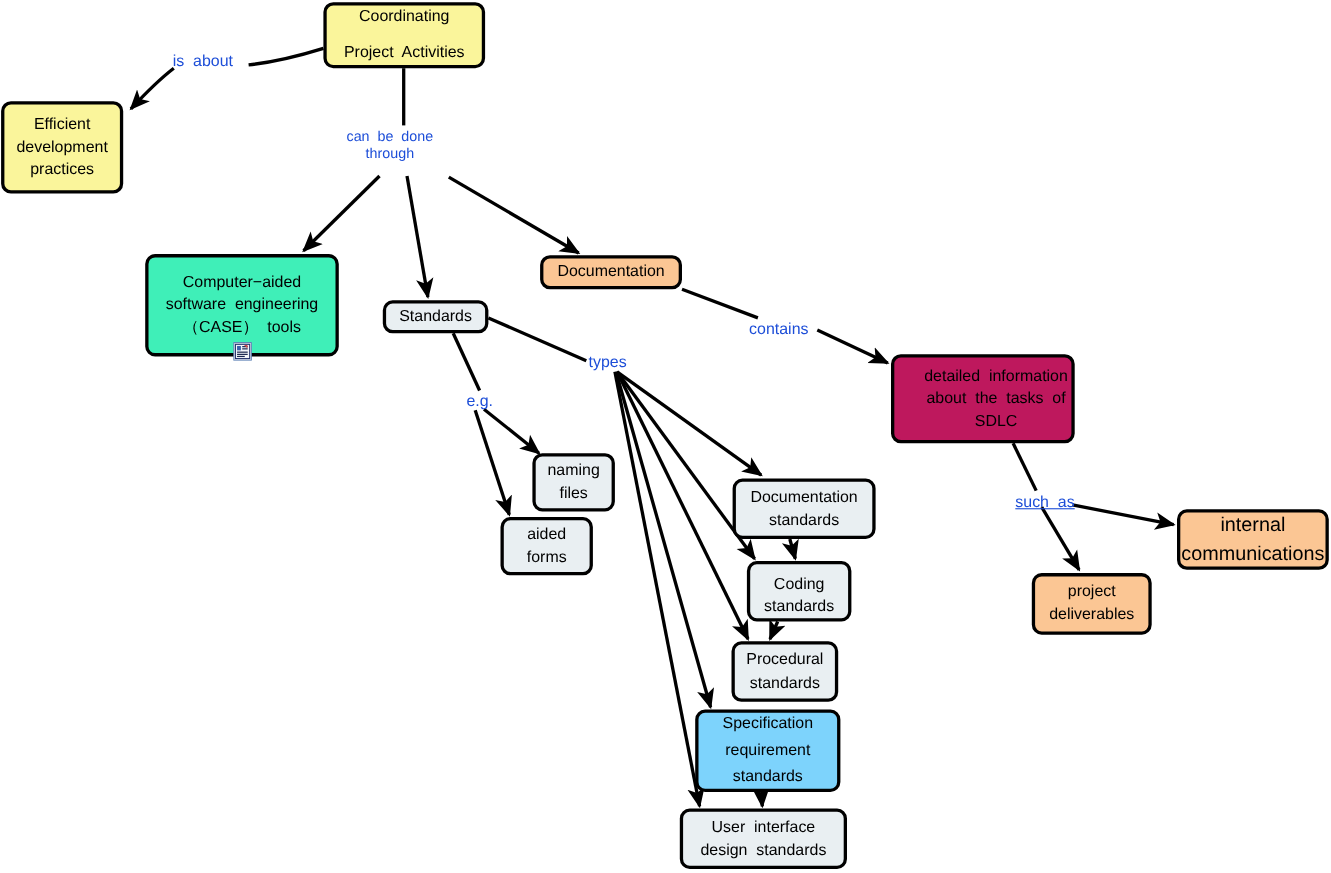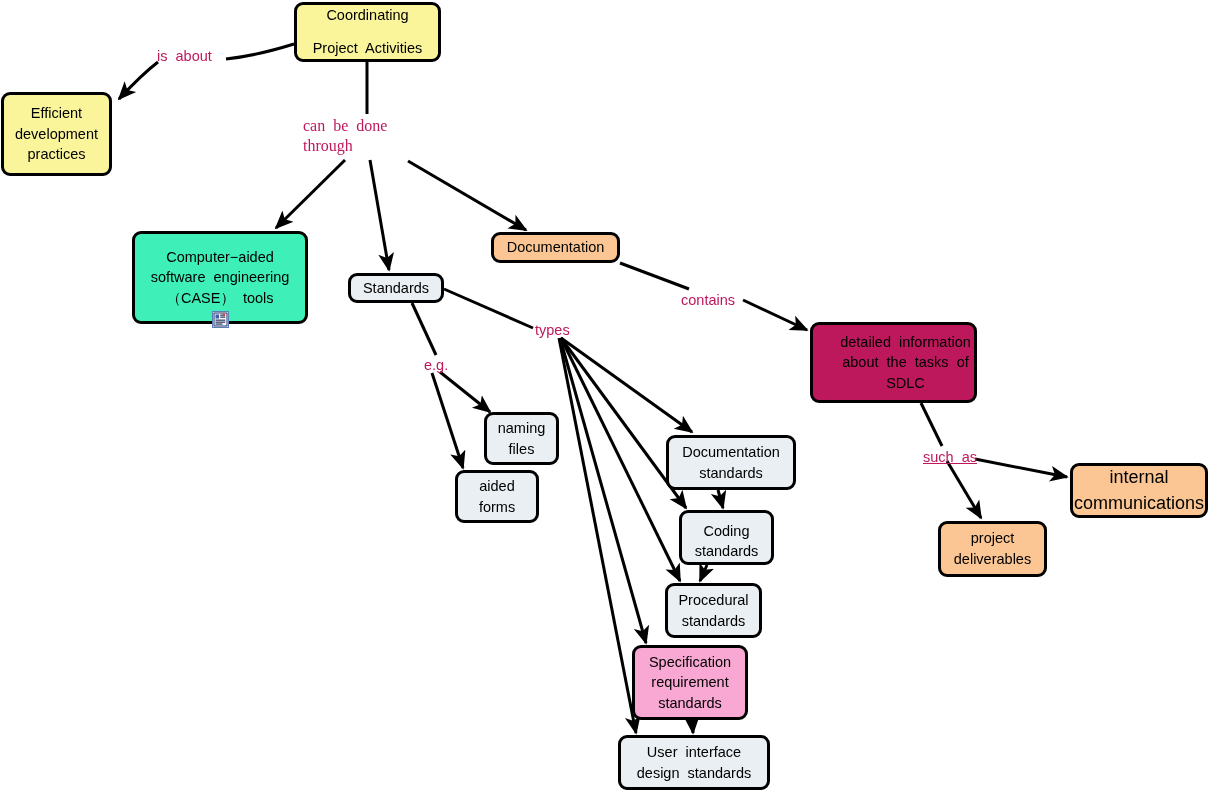--- a/index.html
+++ b/index.html
@@ -35,23 +35,23 @@
     color: #000000;
     line-height: 1.42;
     z-index: 5;
   }
   .node .line {
     display: block;
     white-space: pre;
   }
   .linklabel {
     position: absolute;
-    color: #be185d;
+    color: #1d4ed8;
     white-space: pre;
-    text-align: left;
+    text-align: center;
     line-height: 1.22;
     z-index: 6;
     background: transparent;
   }
   .res-icon {
     position: absolute;
     width: 17px;
     height: 17px;
     z-index: 8;
   }
@@ -141,33 +141,33 @@
         <span class="line">standards</span>
       </div>
       <div class="node" style="left: 679px; top: 510px; width: 95px; height: 55px; background: rgb(233, 239, 242); font-size: 14.5px; justify-content: flex-end;">
         <span class="line">Coding</span>
         <span class="line">standards</span>
       </div>
       <div class="node" style="left: 665px; top: 583px; width: 97px; height: 55px; background: rgb(233, 239, 242); font-size: 14.5px;">
         <span class="line">Procedural</span>
         <span class="line">standards</span>
       </div>
-      <div class="node" style="left: 632px; top: 645px; width: 116px; height: 75px; background: #f9a8d4; font-size: 14.5px;">
+      <div class="node" style="left: 632px; top: 645px; width: 132px; height: 75px; background: #7dd3fc; font-size: 14.5px; justify-content: space-between;">
         <span class="line">Specification</span>
         <span class="line">requirement</span>
         <span class="line">standards</span>
       </div>
       <div class="node" style="left: 618px; top: 735px; width: 152px; height: 55px; background: rgb(233, 239, 242); font-size: 14.5px;">
         <span class="line">User  interface</span>
         <span class="line">design  standards</span>
       </div>
     </div>
   <div id="labels-layer">
       <div class="linklabel" style="left: 157px; top: 48px; font-size: 14.5px;"><div>is  about</div></div>
-      <div class="linklabel" style="left: 303px; top: 116px; font-size: 16px; font-family: Liberation Serif, serif;"><div>can  be  done</div><div>through</div></div>
+      <div class="linklabel" style="left: 315px; top: 116px; font-size: 13px;"><div>can  be  done</div><div>through</div></div>
       <div class="linklabel" style="left: 424px; top: 357px; font-size: 14.5px;"><div>e.g.</div></div>
       <div class="linklabel" style="left: 535px; top: 322px; font-size: 14.5px;"><div>types</div></div>
       <div class="linklabel" style="left: 681px; top: 292px; font-size: 14.5px;"><div>contains</div></div>
       <div class="linklabel" style="left: 923px; top: 449px; font-size: 14.5px; text-decoration: underline;"><div>such  as</div></div>
     </div>
 
   <svg class="res-icon" id="resource-icon" viewBox="0 0 17 17" xmlns="http://www.w3.org/2000/svg" style="left: 212px; top: 311px; width: 17px; height: 17px;">
     <rect x="0.5" y="0.5" width="16" height="16" fill="#ffffff" stroke="#5a7fb5" stroke-width="1"></rect>
     <rect x="2" y="2" width="13" height="13" fill="#f4f7fb" stroke="#22316b" stroke-width="1"></rect>
     <rect x="3.5" y="3.5" width="3.5" height="4" fill="#3a5fa8"></rect>

